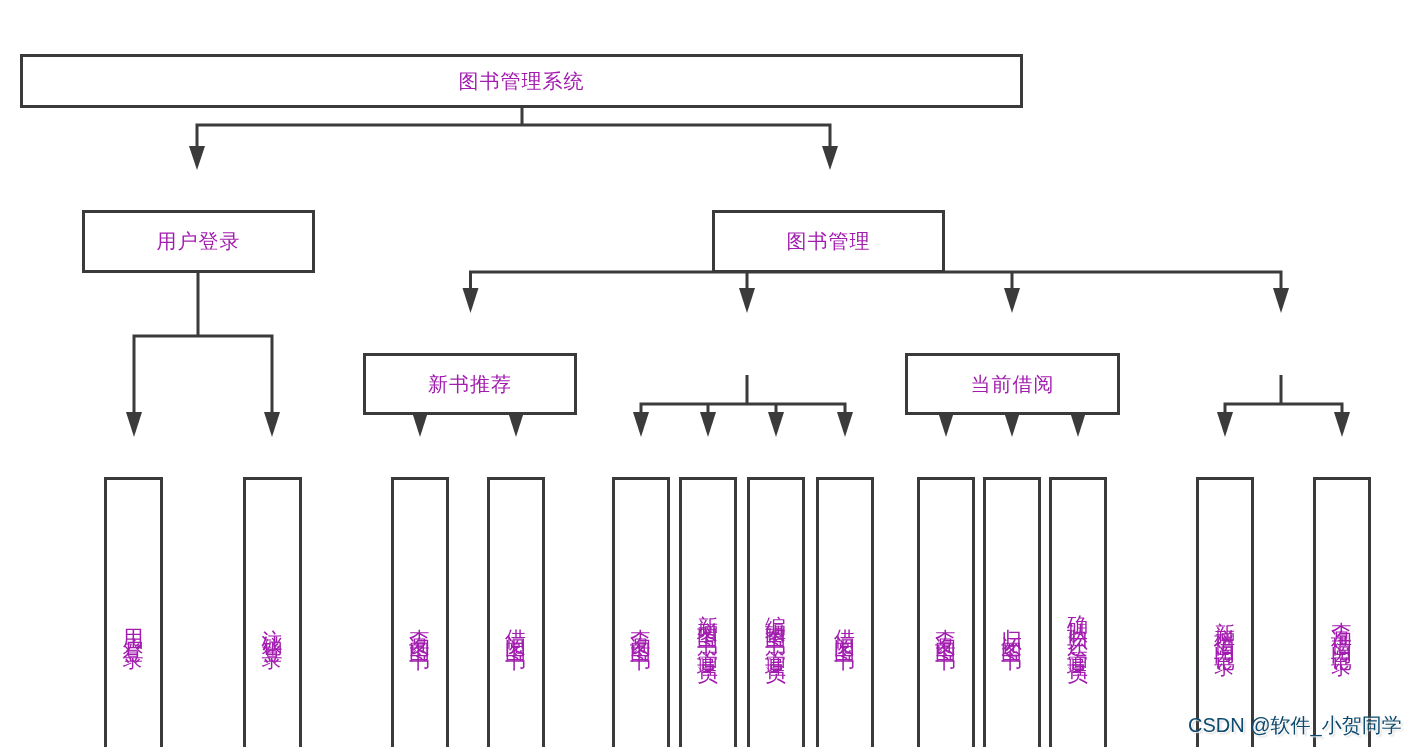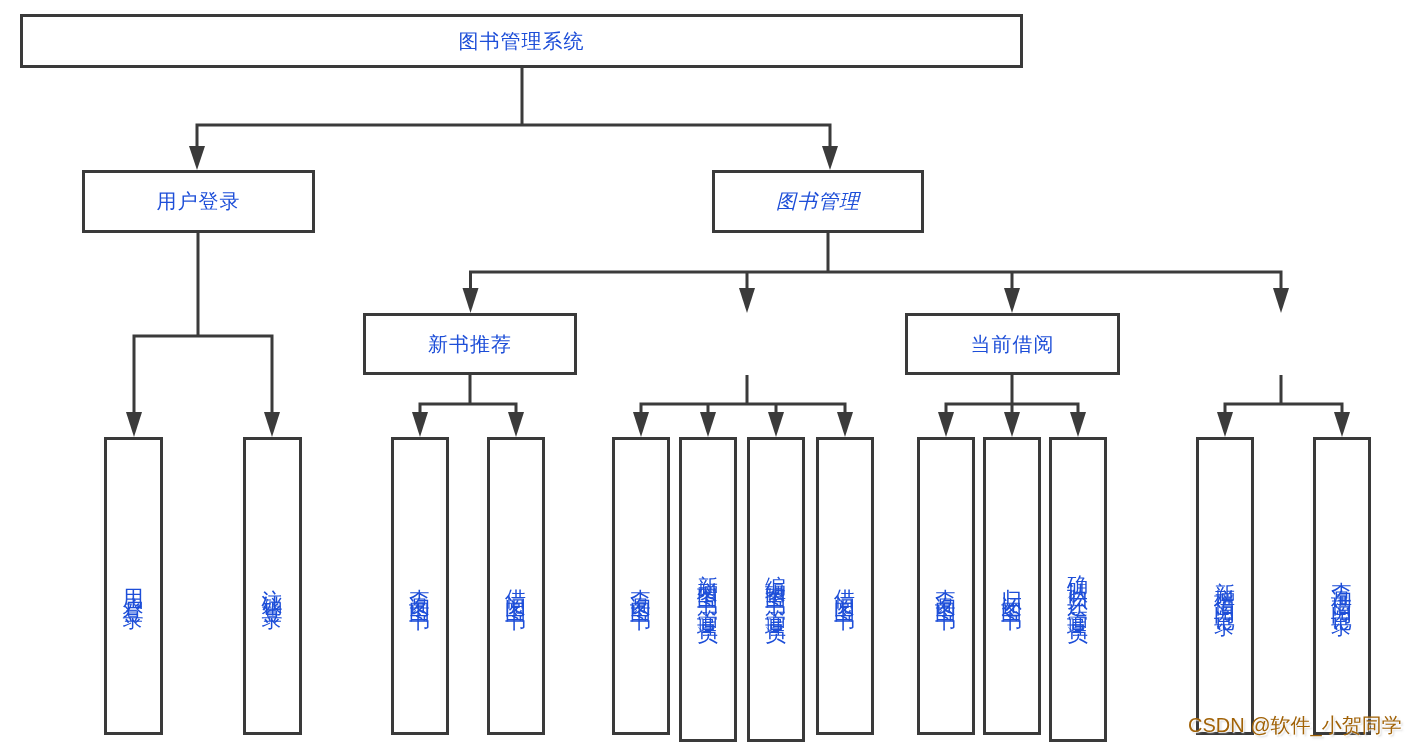--- a/index.html
+++ b/index.html
@@ -22,38 +22,39 @@
   .connectors path { stroke: #3b3b3b; stroke-width: 3; fill: none; }
   .connectors polygon { fill: #3b3b3b; stroke: none; }
 
   .node {
     position: absolute;
     background: #ffffff;
     border: 3px solid #3a3a3a;
     display: flex;
     align-items: center;
     justify-content: center;
-    color: #1d4ed8;
+    color: #a21caf;
     font-size: 20px;
     letter-spacing: 1px;
     white-space: nowrap;
+    margin-top: 40px;
   }
 
   .vnode {
     writing-mode: vertical-rl;
     text-orientation: mixed;
     font-size: 21px;
     letter-spacing: 7px;
     line-height: 1;
     white-space: normal;
   }
 
   .root-node  { left: 20px;  top: 14px;  width: 1003px; height: 54px; }
   .n-userlogin { left: 82px;  top: 170px; width: 233px; height: 63px; }
-  .n-bookmgmt  { left: 712px; top: 170px; width: 212px; height: 63px; font-style: italic; }
+  .n-bookmgmt  { left: 712px; top: 170px; width: 233px; height: 63px; }
 
   .n-newrec  { left: 363px;  top: 313px; width: 214px; height: 62px; }
   .n-borrow  { left: 639px;  top: 313px; width: 215px; height: 62px; }
   .n-current { left: 905px;  top: 313px; width: 215px; height: 62px; }
   .n-records { left: 1174px; top: 313px; width: 216px; height: 62px; }
 
   .l-user    { left: 104px;  top: 437px; width: 59px; height: 298px; }
   .l-logout  { left: 243px;  top: 437px; width: 59px; height: 298px; }
   .l-a1      { left: 391px;  top: 437px; width: 58px; height: 298px; }
   .l-a2      { left: 487px;  top: 437px; width: 58px; height: 298px; }
@@ -66,21 +67,21 @@
   .l-c3      { left: 1049px; top: 437px; width: 58px; height: 305px; }
   .l-d1      { left: 1196px; top: 437px; width: 58px; height: 298px; }
   .l-d2      { left: 1313px; top: 437px; width: 58px; height: 298px; }
 
   .watermark {
     position: absolute;
     left: 1188px;
     top: 712px;
     width: 210px;
     font-size: 20px;
-    color: #a16207;
+    color: #0c4a6e;
     text-shadow: 1px 1px 1px rgba(255,255,255,0.9), 2px 2px 2px rgba(140,140,140,0.35);
     white-space: nowrap;
   }
 </style>
 </head>
 <body>
 
 <div class="canvas">
 
   <svg class="connectors" viewBox="0 0 1405 747" xmlns="http://www.w3.org/2000/svg">

